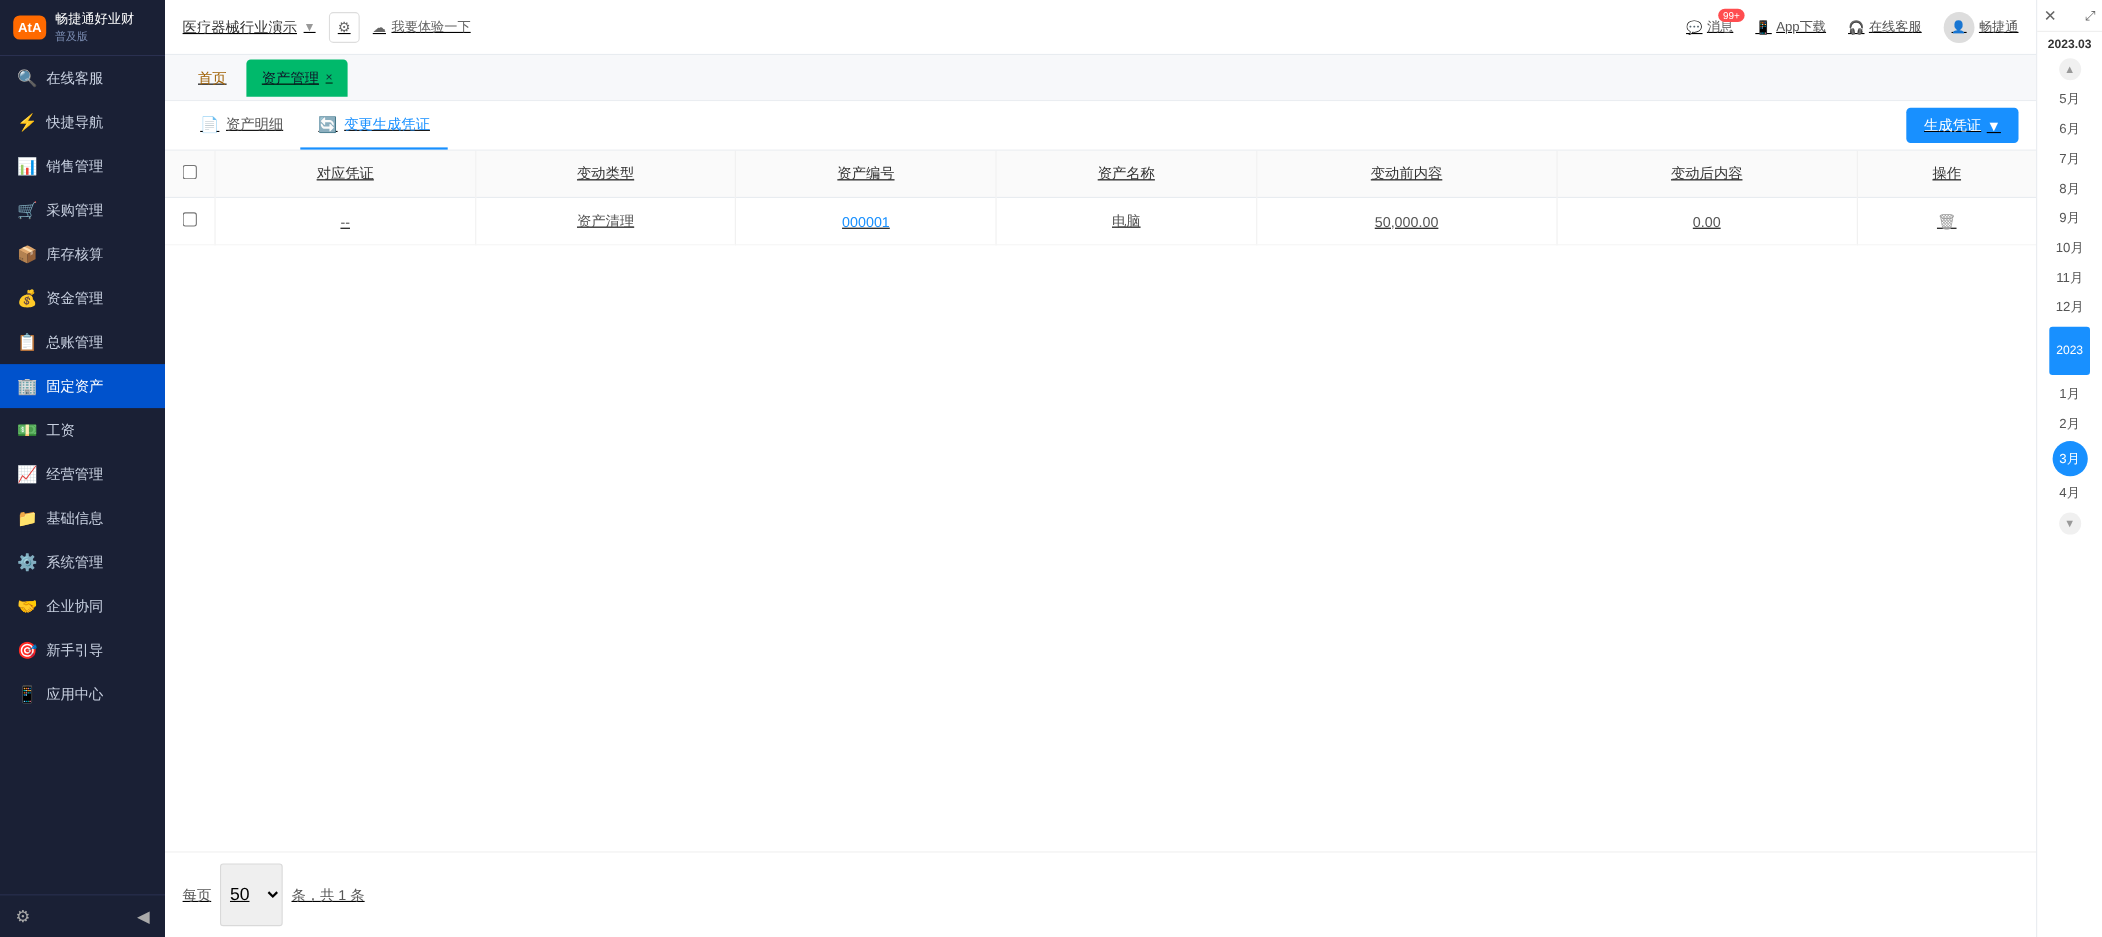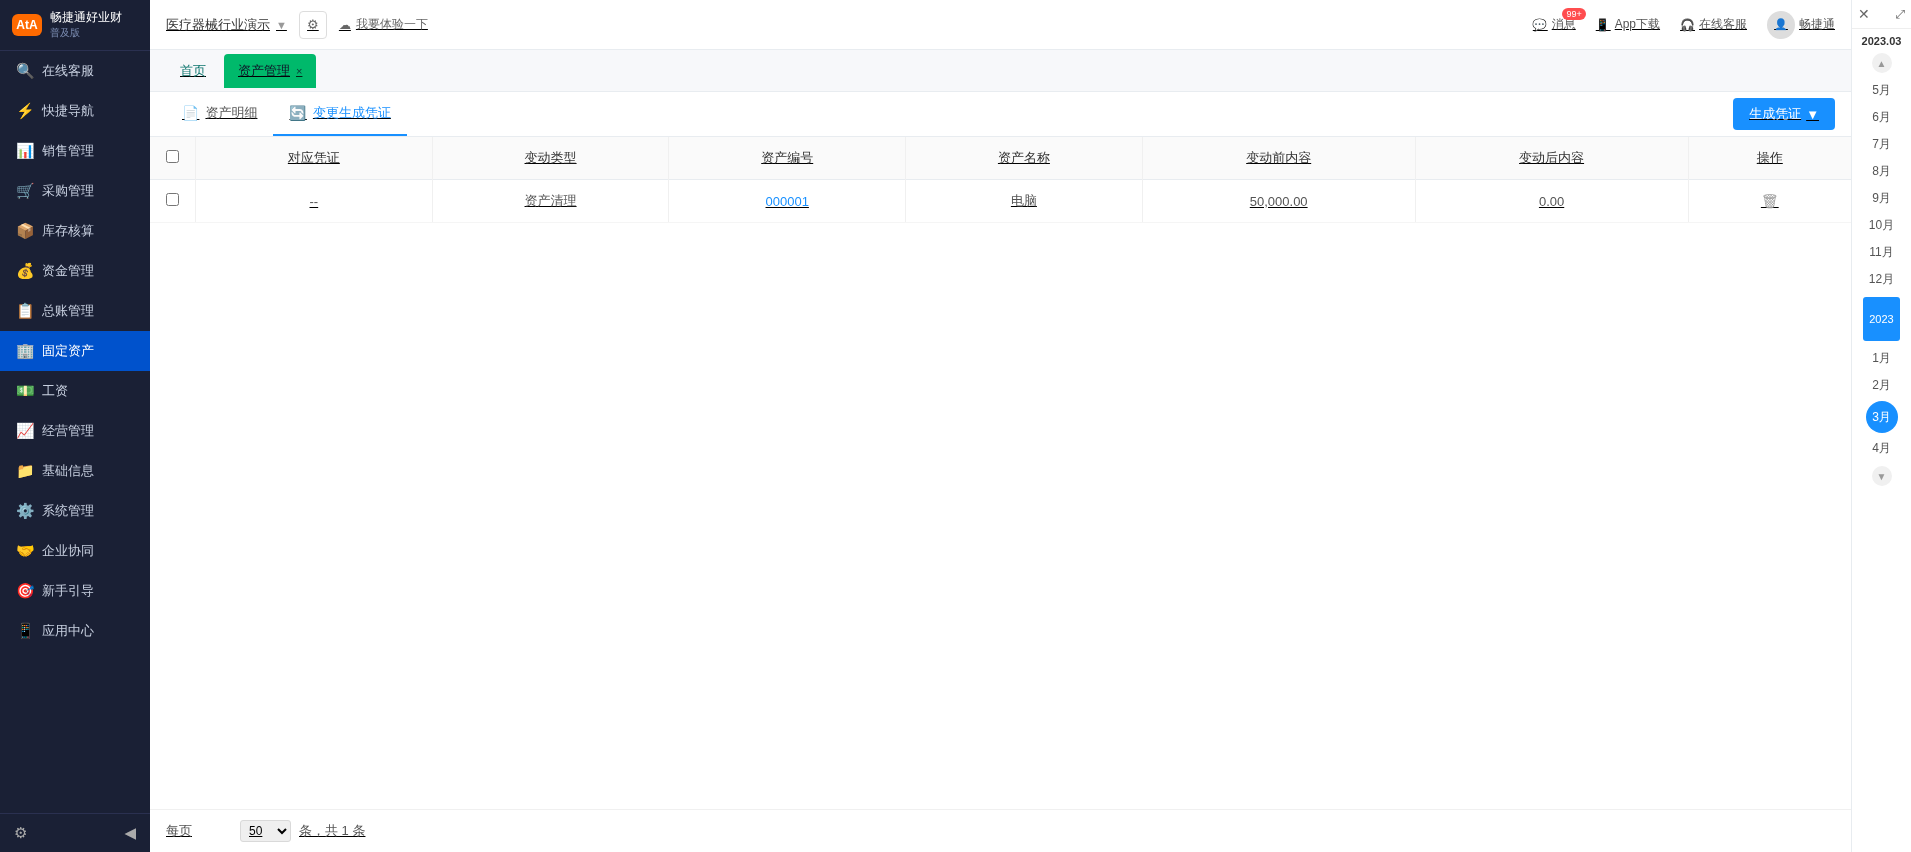--- a/index.html
+++ b/index.html
@@ -115,21 +115,21 @@
       align-items: center;
       padding: 0 16px;
       height: 42px;
       gap: 4px;
     }
     .tab-item {
       padding: 8px 14px;
       border-radius: 4px 4px 0 0;
       cursor: pointer;
       font-size: 13px;
-      color: #0f766e;
+      color: #a16207;
       display: flex; align-items: center; gap: 6px;
     }
     .tab-item.active {
       background: #00b96b;
       color: #0f172a;
     }
     .tab-close { font-size: 11px; opacity: 0.8; }
 
     
     .content {
@@ -212,25 +212,24 @@
 
     
     .pagination {
       padding: 10px 16px;
       border-top: 1px solid #f0f0f0;
       display: flex; align-items: center; gap: 8px;
       font-size: 13px; color: #555;
       background: #fff;
     }
     .pagination select {
-      padding: 2px 4px;
+      padding: 18px 4px;
       border: 1px solid #d9d9d9;
       border-radius: 3px;
-      font-size: 12px;
-      margin-left: 40px;
+      font-size: 16px;
     }
 
     
     .right-panel {
       width: 60px;
       background: #fff;
       border-left: 1px solid #e8ecf0;
       display: flex;
       flex-direction: column;
       align-items: center;

